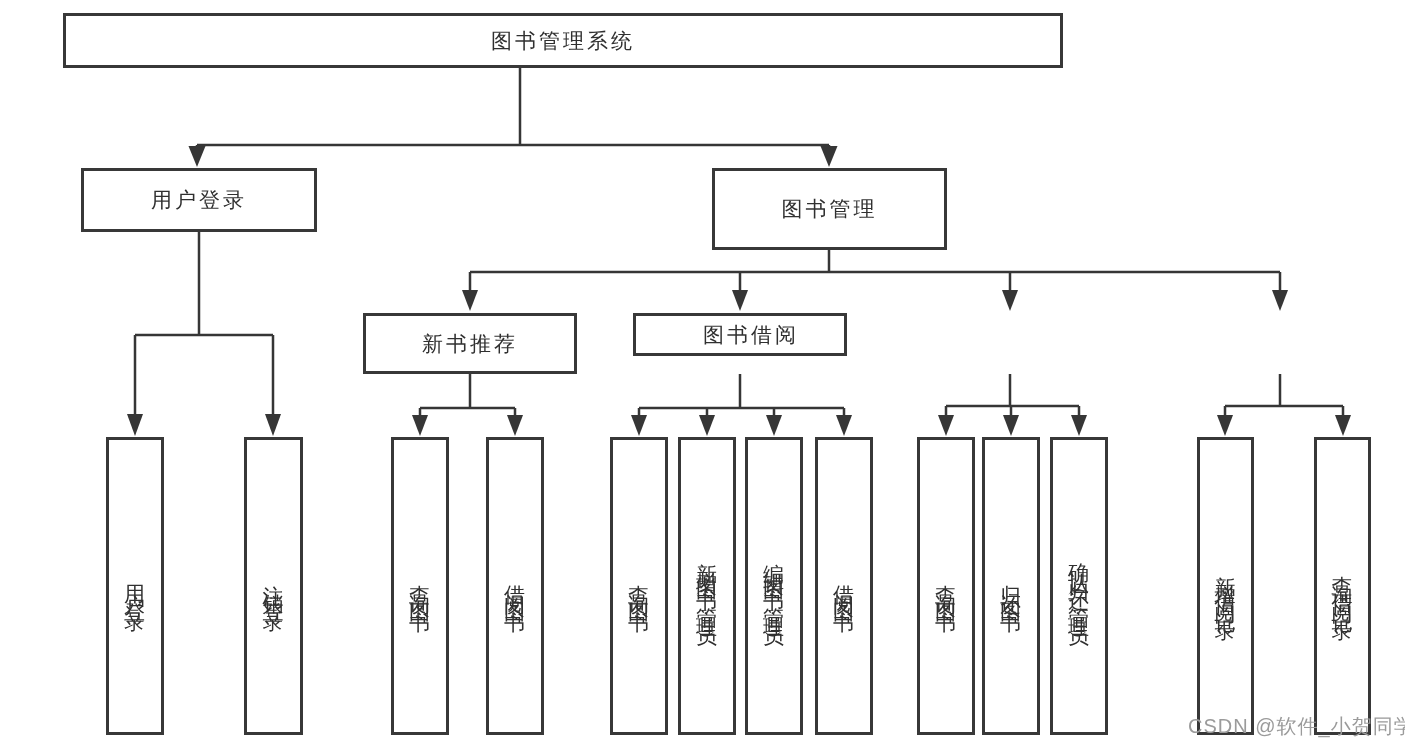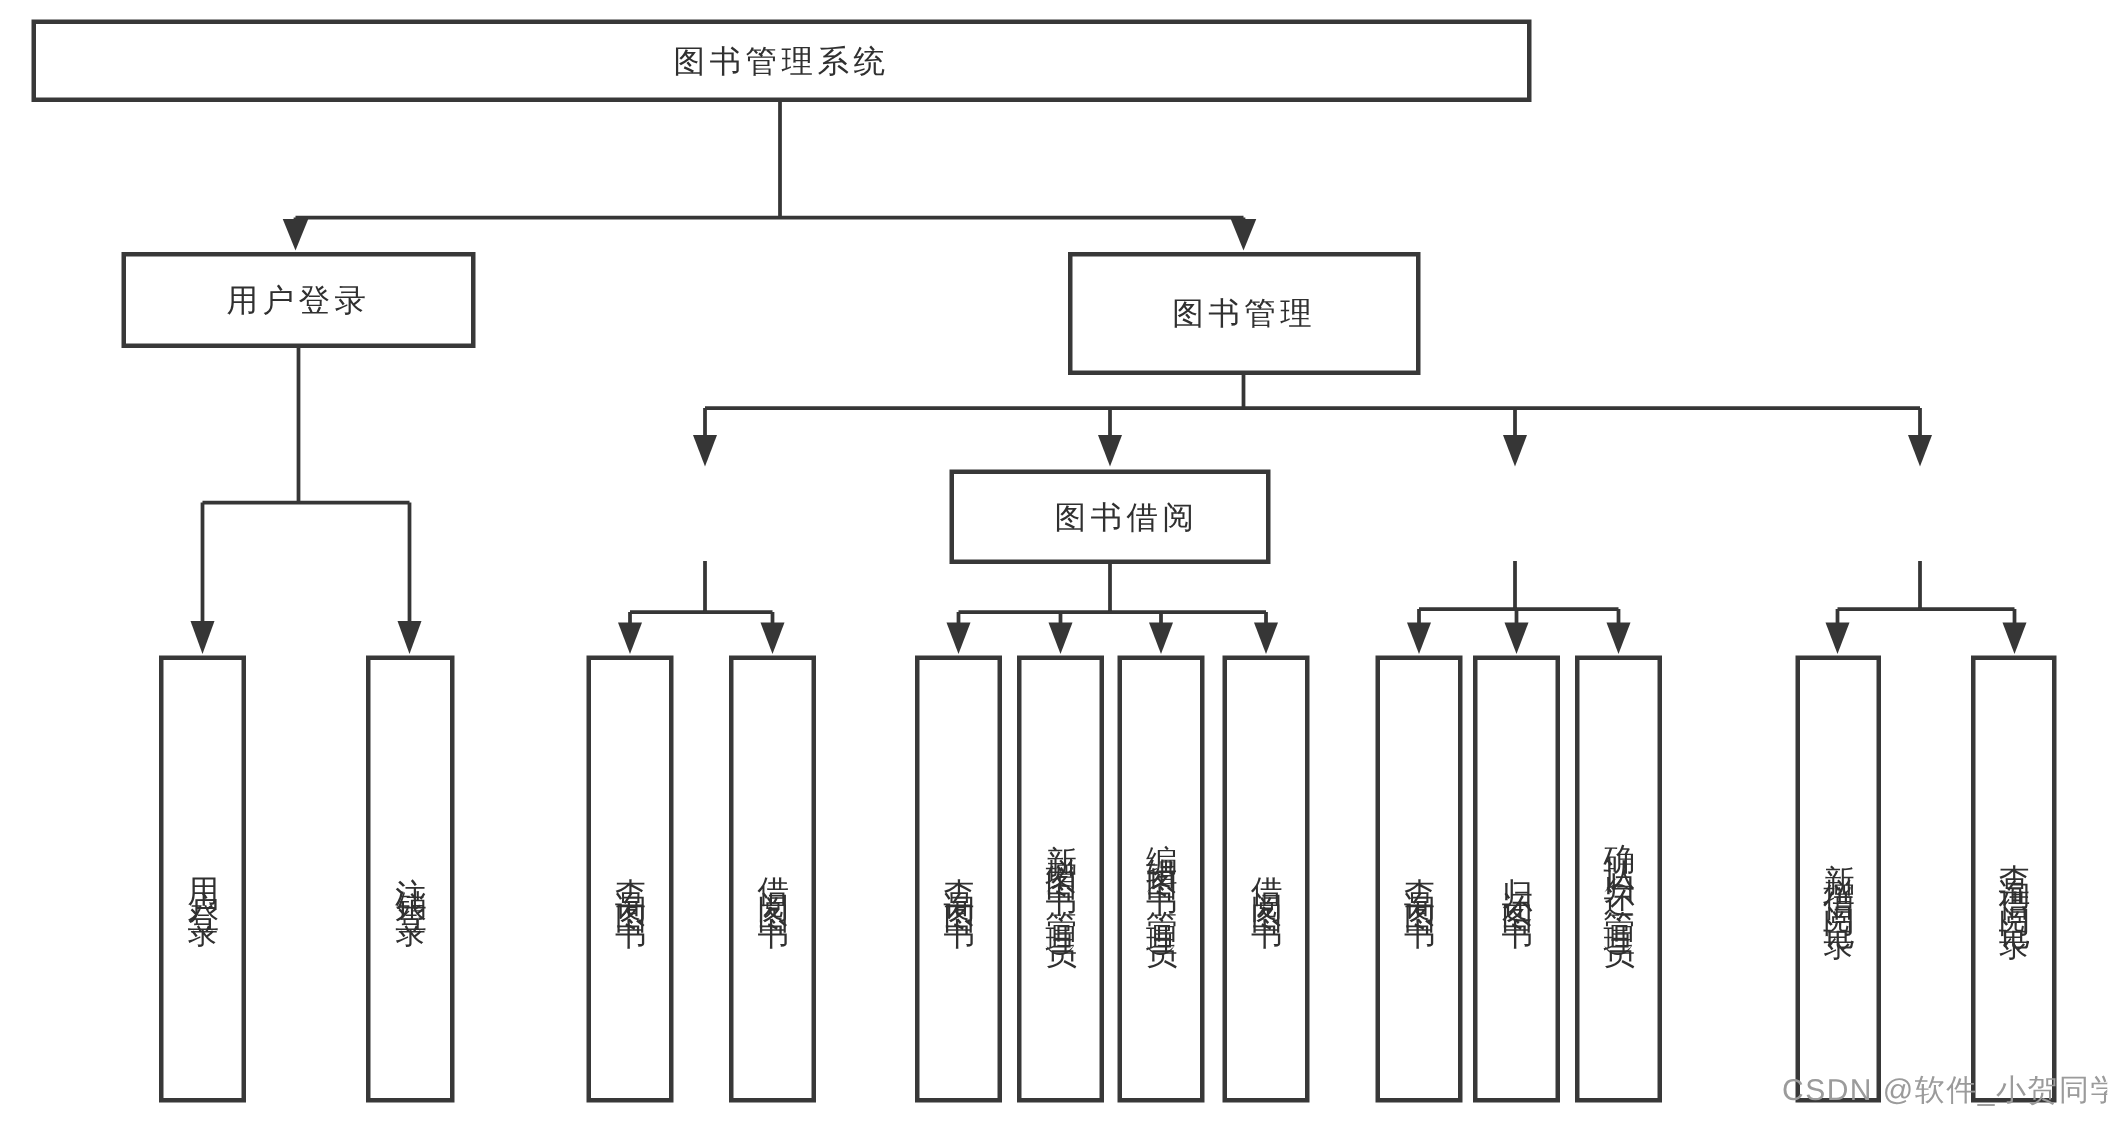--- a/index.html
+++ b/index.html
@@ -16,21 +16,21 @@
     box-sizing:border-box;
     border:3px solid #383838;
     background:#ffffff;
     display:flex;
     align-items:center;
     justify-content:center;
     color:#303030;
     text-align:center;
   }
   .h-box{font-size:21px;letter-spacing:3px;white-space:nowrap;}
-  .root-box{font-size:21px;letter-spacing:3px;}
+  .root-box{font-size:21px;letter-spacing:3px;margin-left:42px;}
   .v-box{
     writing-mode:vertical-rl;
     font-size:21px;
     letter-spacing:9px;
     line-height:1;
   }
   #watermark{
     position:absolute;
     left:1188px;top:713px;
     font-size:20px;
@@ -82,21 +82,22 @@
       <polygon points="1217,415 1233,415 1225,436"></polygon>
       <polygon points="1335,415 1351,415 1343,436"></polygon>
     </g>
   </svg>
 
   <div class="box root-box" style="left:21px;top:13px;width:1000px;height:55px;">图书管理系统</div>
 
   <div class="box h-box" style="left:81px;top:168px;width:236px;height:64px;">用户登录</div>
   <div class="box h-box" style="left:712px;top:168px;width:235px;height:82px;">图书管理</div>
 
-  <div class="box h-box" style="left:633px;top:313px;width:214px;height:63px;padding-left:22px;">图书借阅</div>
+  <div class="box h-box" style="left:363px;top:313px;width:214px;height:61px;">新书推荐</div>
+  <div class="box h-box" style="left:633px;top:313px;width:214px;height:43px;padding-left:22px;">图书借阅</div>
 
   <div class="box v-box" style="left:106px;top:437px;width:58px;height:298px;">用户登录</div>
   <div class="box v-box" style="left:244px;top:437px;width:59px;height:298px;">注销登录</div>
 
   <div class="box v-box" style="left:391px;top:437px;width:58px;height:298px;">查询图书</div>
   <div class="box v-box" style="left:486px;top:437px;width:58px;height:298px;">借阅图书</div>
 
   <div class="box v-box" style="left:610px;top:437px;width:58px;height:298px;">查询图书</div>
   <div class="box v-box" style="left:678px;top:437px;width:58px;height:298px;">新增图书（管理员）</div>
   <div class="box v-box" style="left:745px;top:437px;width:58px;height:298px;">编辑图书（管理员）</div>

